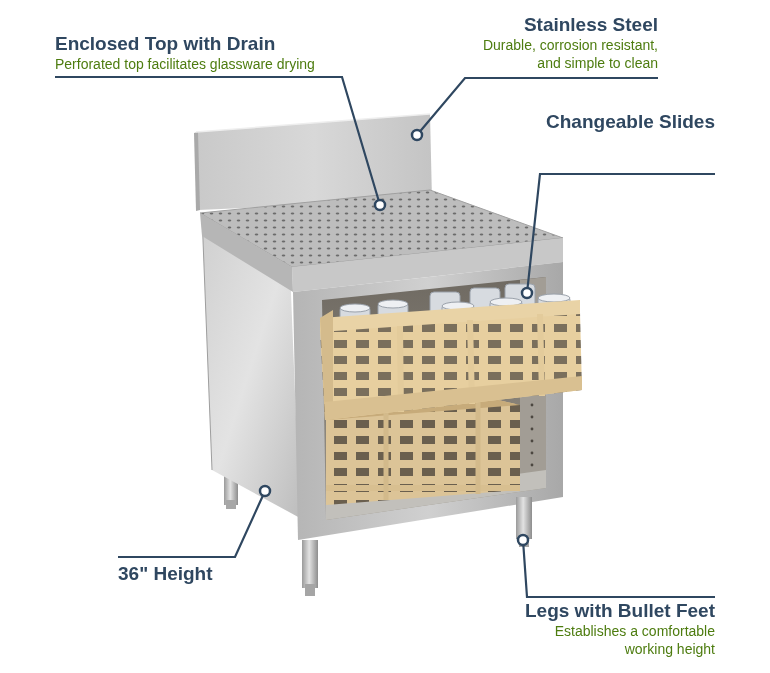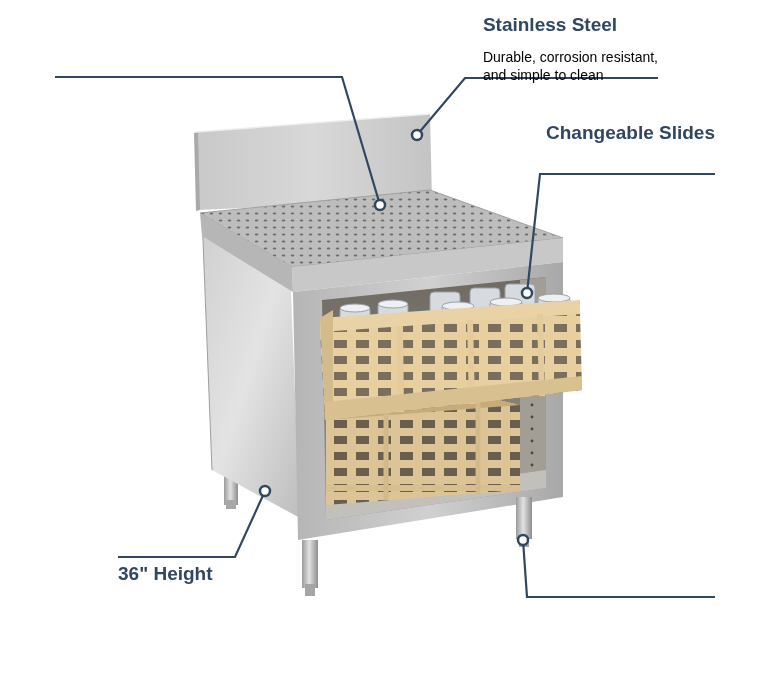--- a/index.html
+++ b/index.html
@@ -1,22 +1,22 @@
 <!DOCTYPE html>
 <html><head>
 <meta charset="utf-8">
 <style>
   html, body { margin:0; padding:0; background:#ffffff; }
   body { width:770px; height:673px; position:relative; overflow:hidden; font-family:"Liberation Sans", "DejaVu Sans", sans-serif; }
   .stage { position:absolute; left:0; top:0; width:770px; height:673px; }
   svg.art { position:absolute; left:0; top:0; }
   .callout { position:absolute; color:#2f4760; }
   .callout .title { font-weight:bold; font-size:19px; line-height:22px; color:#2f4760; white-space:nowrap; }
-  .callout .desc { font-size:14px; line-height:18px; color:#000000; white-space:pre-line;margin-top:12px; }
-  .right { text-align:left; }
+  .callout .desc { font-size:14px; line-height:18px; color:#4d7c0f; white-space:pre-line; }
+  .right { text-align:right; }
 </style>
 </head>
 <body>
 
 <div class="stage">
 
   <svg class="art" width="770" height="673" viewBox="0 0 770 673">
     <defs>
       <linearGradient id="backsplash" x1="0" y1="0" x2="1" y2="0">
         <stop offset="0" stop-color="#c9c9c9"></stop>
@@ -144,29 +144,38 @@
 
     <g fill="#ffffff" stroke="#2f4760" stroke-width="2.5">
       <circle cx="380" cy="205" r="5"></circle>
       <circle cx="417" cy="135" r="5"></circle>
       <circle cx="527" cy="293" r="5"></circle>
       <circle cx="265" cy="491" r="5"></circle>
       <circle cx="523" cy="540" r="5"></circle>
     </g>
   </svg>
 
+  <div class="callout" style="left:55px; top:33px;">
+    <div class="title">Enclosed Top with Drain</div>
+    <div class="desc">Perforated top facilitates glassware drying</div>
+  </div>
 
   <div class="callout right" style="right:112px; top:14px;">
     <div class="title">Stainless Steel</div>
     <div class="desc">Durable, corrosion resistant,
 and simple to clean</div>
   </div>
 
-  <div class="callout right" style="right:55px; top:122px;">
+  <div class="callout right" style="right:55px; top:111px;">
     <div class="title">Changeable Slides</div>
   </div>
 
   <div class="callout" style="left:118px; top:563px;">
     <div class="title">36" Height</div>
   </div>
 
+  <div class="callout right" style="right:55px; top:600px;">
+    <div class="title">Legs with Bullet Feet</div>
+    <div class="desc">Establishes a comfortable
+working height</div>
+  </div>
 
 </div>
 
 </body></html>

